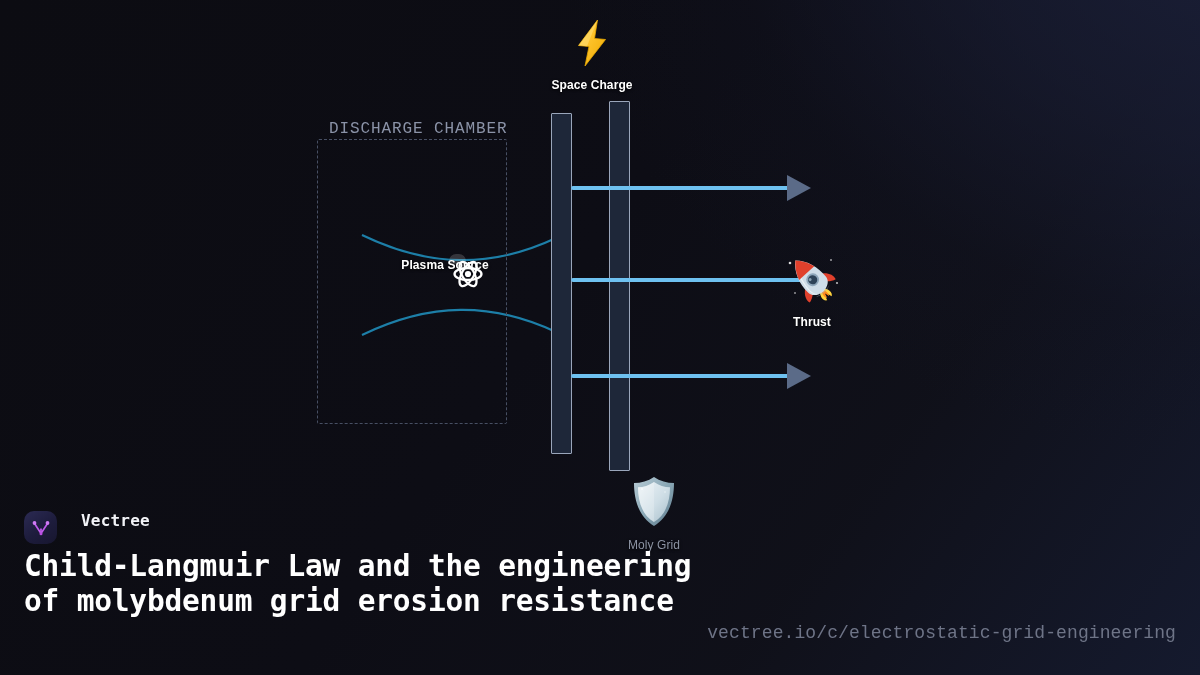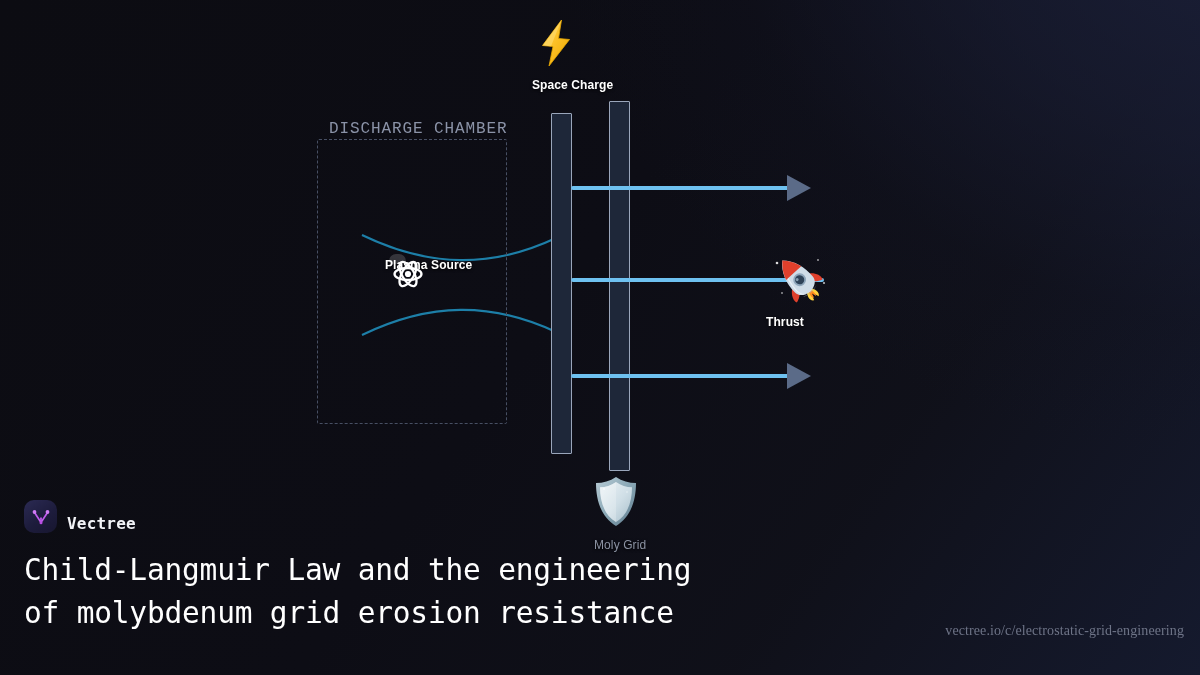--- a/index.html
+++ b/index.html
@@ -61,21 +61,21 @@
     position:absolute;
     width:0; height:0;
     border-top:13px solid transparent;
     border-bottom:13px solid transparent;
     border-left:24px solid #5b6b88;
   }
   .arrow-head.a1 { left:787px; top:175px; }
   .arrow-head.a3 { left:787px; top:363px; }
 
   
-  .node { position:absolute; }
+  .node { position:absolute; text-align:center; }
   .node .glyph { display:block; line-height:1; }
   .node .node-label {
     display:block; margin-top:7px;
     font-size:12px; font-weight:bold; color:#ffffff;
     white-space:nowrap; letter-spacing:0.1px;
     text-shadow:0 1px 3px rgba(0,0,0,0.85);
   }
   .node.muted .node-label { color:#8c93a3; font-weight:normal; }
 
   #node-space-charge { left:532px; top:18px; width:120px; }
@@ -96,46 +96,46 @@
     position:relative;
   }
   .plasma-tile::after{
     content:""; position:absolute; left:4px; top:3px; width:17px; height:10px;
     border-radius:10px 10px 40% 40%;
     background:rgba(255,255,255,0.17);
   }
 
   
   #brand {
-    position:absolute; left:24px; top:500px;
-    display:flex; align-items:flex-end; gap:10px;
+    position:absolute; left:24px; top:511px;
+    display:flex; align-items:flex-start; gap:24px;
   }
   .brand-mark {
     width:33px; height:33px; border-radius:10px;
     background:linear-gradient(145deg,#2b2a53 0%,#1d1c3c 55%,#17162f 100%);
     display:flex; align-items:center; justify-content:center;
     flex:0 0 auto;
   }
   .brand-name {
     font-family:"DejaVu Sans Mono","Liberation Mono",monospace;
     font-size:16px; font-weight:bold; color:#f2f3f7;
     letter-spacing:0.2px;
   }
 
   #headline {
     position:absolute; left:24px; top:549px; width:700px;
     font-family:"DejaVu Sans Mono","Liberation Mono",monospace;
-    font-size:29.5px; line-height:43px; font-weight:normal;
+    font-size:29.5px; line-height:35px; font-weight:bold;
     color:#ffffff; letter-spacing:-0.2px;
   }
 
   #site-url {
-    position:absolute; right:16px; top:623px;
-    font-family:Liberation Serif, serif;
-    font-size:14px; color:#6e7487; letter-spacing:0.1px;
+    position:absolute; right:24px; top:623px;
+    font-family:Liberation Mono, monospace;
+    font-size:18px; color:#6e7487; letter-spacing:0.1px;
   }
 </style>
 </head>
 <body>
 
 <div id="stage">
 
   <div id="diagram">
 
     <svg width="1200" height="675" style="position:absolute;left:0;top:0;">

